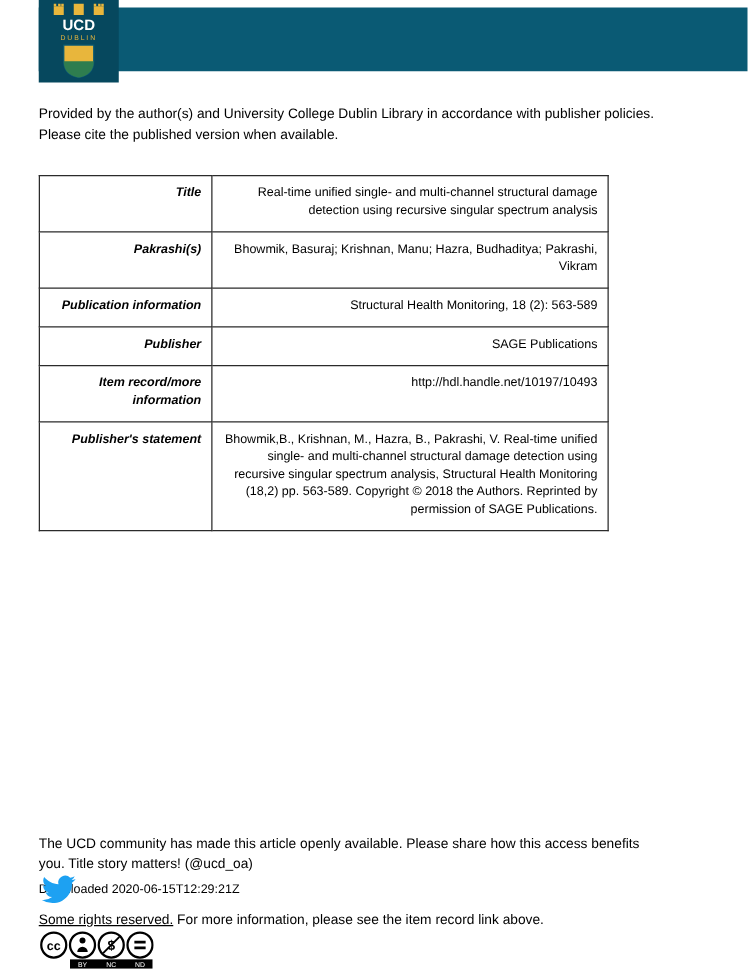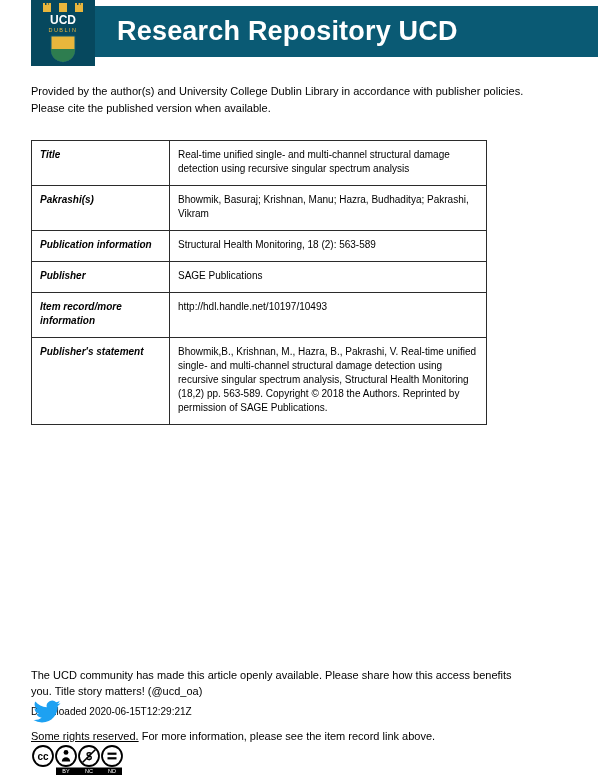--- a/index.html
+++ b/index.html
@@ -27,21 +27,21 @@
 
   
   .intro {
     position:absolute; top:83px; left:31px; width:520px;
     font-size:11px; line-height:17px;
   }
 
   
   table.meta {
     position:absolute; top:140px; left:31px; width:456px;
-    border-collapse:collapse; table-layout:fixed;
+    border-collapse:collapse; table-layout:fixed;text-align:right;
   }
   table.meta td {
     border:1px solid #2b2b2b; padding:7px 8px 9px; vertical-align:top;
     font-size:10px; line-height:14px;
   }
   table.meta td.label { width:138px; font-weight:bold; font-style:italic; }
   .url-text { color:#000; text-decoration:none; cursor:pointer; }
 
   
   .downloaded { position:absolute; top:678px; left:31px; font-size:10px;margin-top:28px; }
@@ -69,21 +69,20 @@
           <rect x="35" y="2" width="2" height="2"></rect>
             <rect x="38.5" y="2" width="2" height="2"></rect>
             <rect x="41" y="2" width="2" height="2"></rect>
         </g>
         <text x="23" y="23" fill="#ffffff" font-size="12" font-weight="bold" text-anchor="middle" font-family="Liberation Sans, sans-serif">UCD</text>
         <text x="23" y="31" fill="#e8b63c" font-size="5.5" letter-spacing="1.5" text-anchor="middle" font-family="Liberation Sans, sans-serif">DUBLIN</text>
         <path d="M11 35 h24 v13 q0 11 -12 13 q-12 -2 -12 -13 z" fill="#e8b63c" stroke="#0a5a74" stroke-width="1"></path>
         <path d="M11 48 q0 11 12 13 q12 -2 12 -13 z" fill="#2e7d4f"></path>
       </svg>
     </div>
-    <h1 class="banner-title">Research Repository UCD</h1>
   </header>
 
   <p class="intro">Provided by the author(s) and University College Dublin Library in accordance with publisher policies. Please cite the published version when available.</p>
 
   <table class="meta">
     <tbody>
       <tr>
         <td class="label">Title</td>
         <td class="value">Real-time unified single- and multi-channel structural damage detection using recursive singular spectrum analysis</td>
       </tr>

